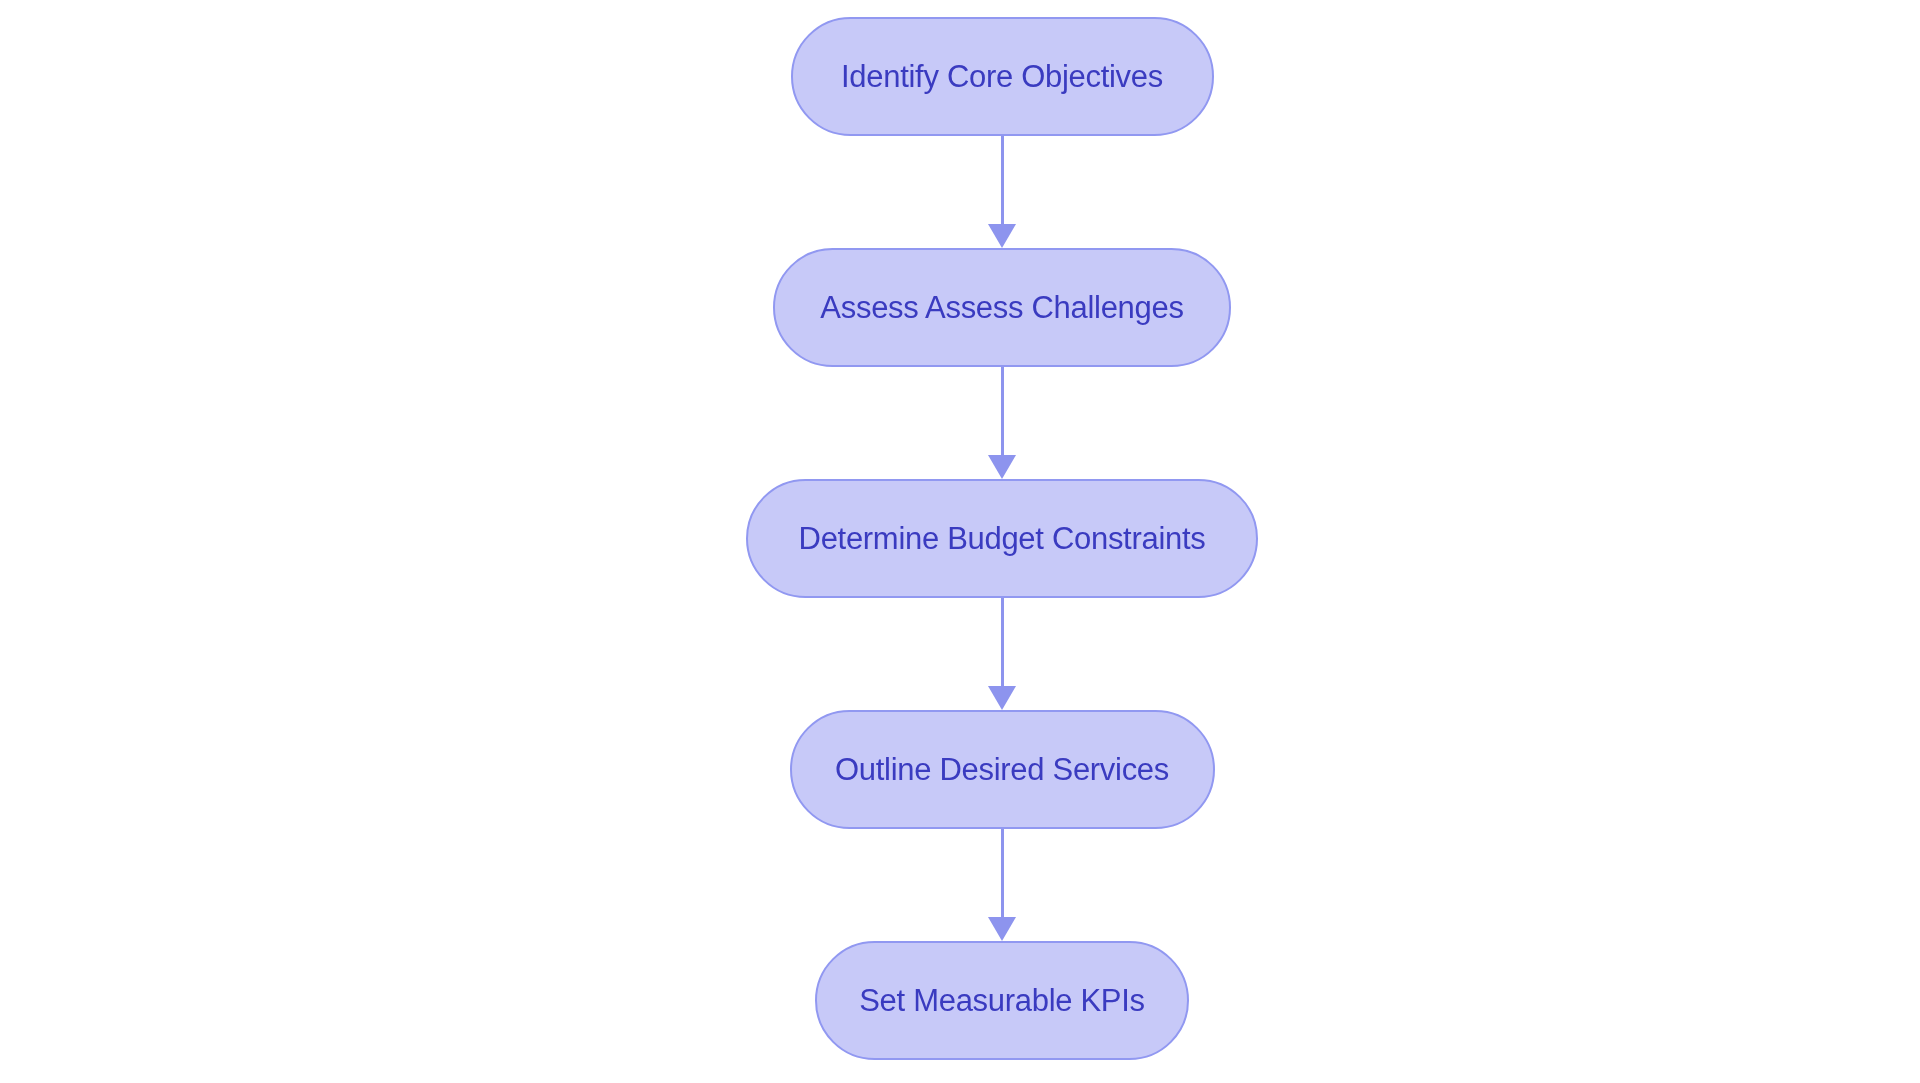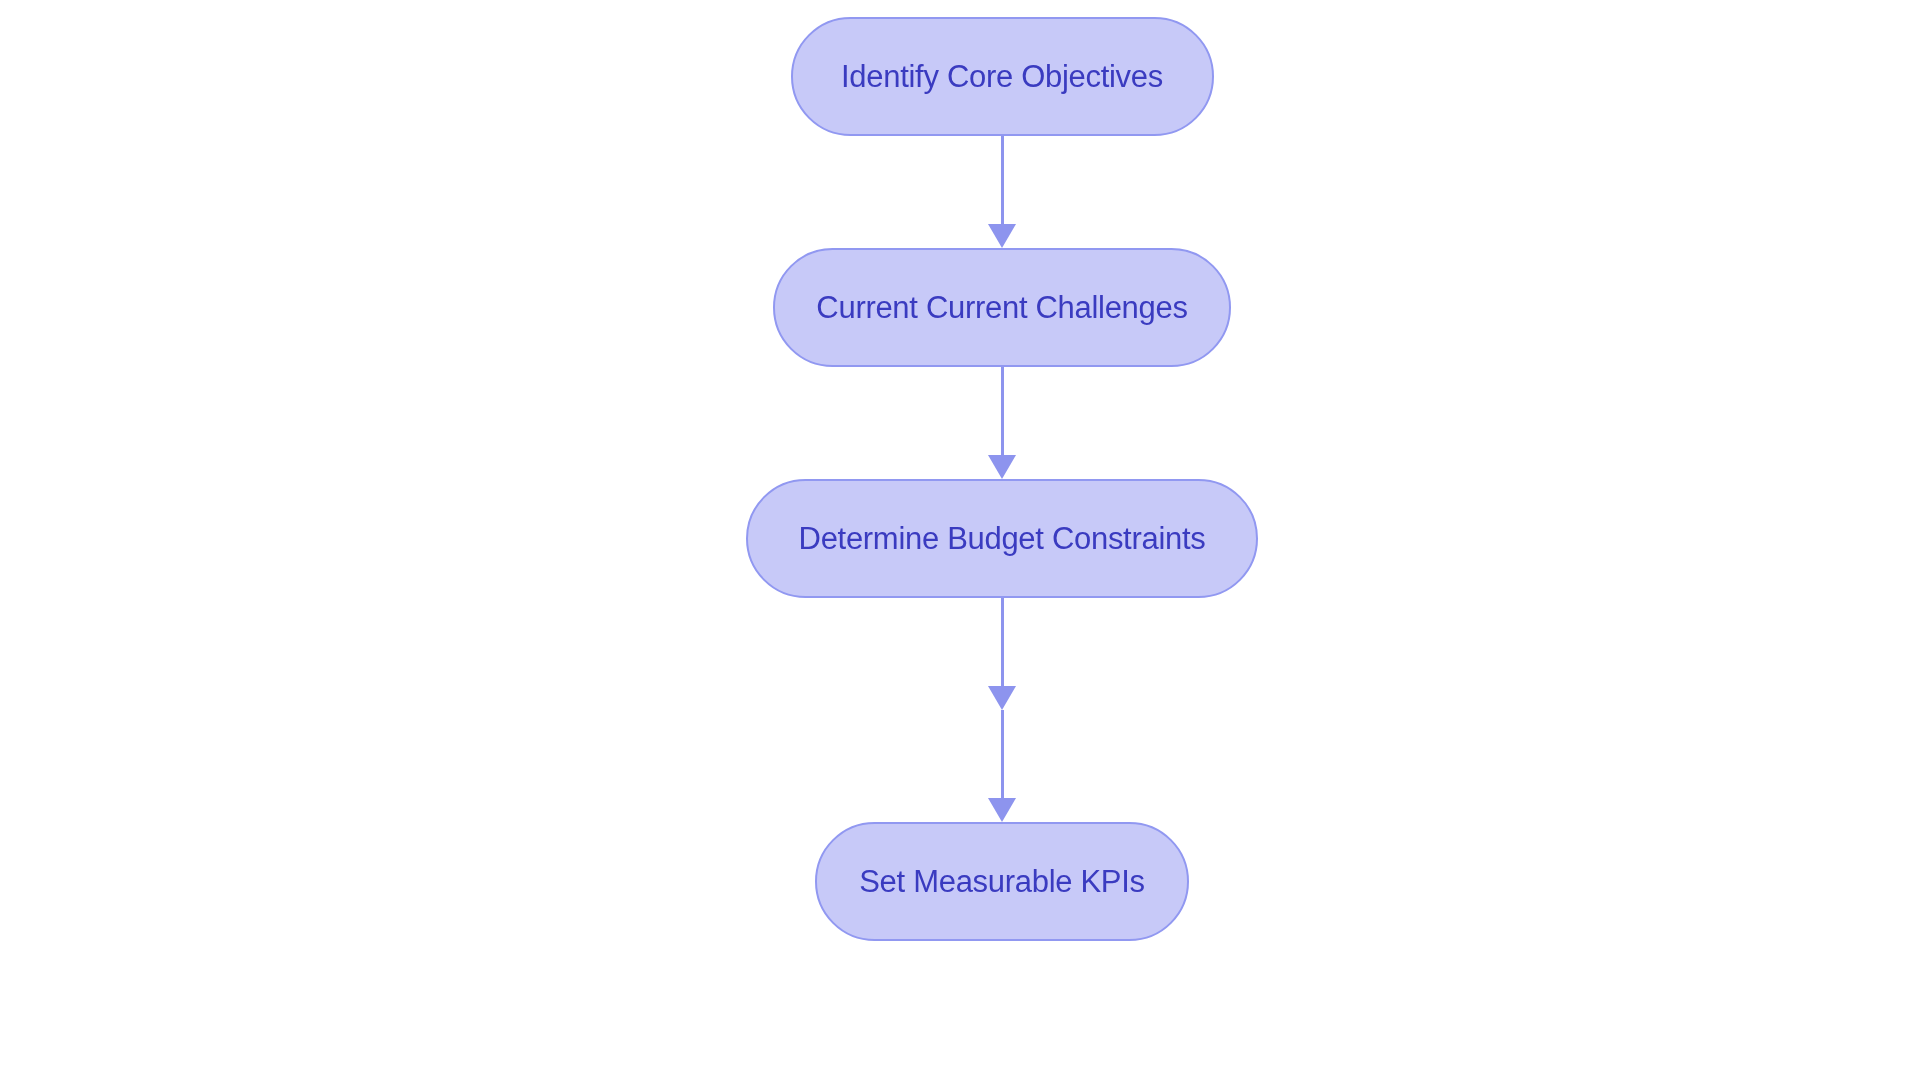--- a/index.html
+++ b/index.html
@@ -78,37 +78,40 @@
     <div class="node w1">
       <span class="label">Identify Core Objectives</span>
     </div>
 
     <div class="edge">
       <div class="line"></div>
       <div class="head"></div>
     </div>
 
     <div class="node w2">
-      <span class="label">Current Current Challenges</span>
+      <span class="label">Assess Assess Challenges</span>
     </div>
 
     <div class="edge">
       <div class="line"></div>
       <div class="head"></div>
     </div>
 
     <div class="node w3">
       <span class="label">Determine Budget Constraints</span>
     </div>
 
     <div class="edge">
       <div class="line"></div>
       <div class="head"></div>
     </div>
 
+    <div class="node w4">
+      <span class="label">Outline Desired Services</span>
+    </div>
 
     <div class="edge">
       <div class="line"></div>
       <div class="head"></div>
     </div>
 
     <div class="node w5">
       <span class="label">Set Measurable KPIs</span>
     </div>
 

